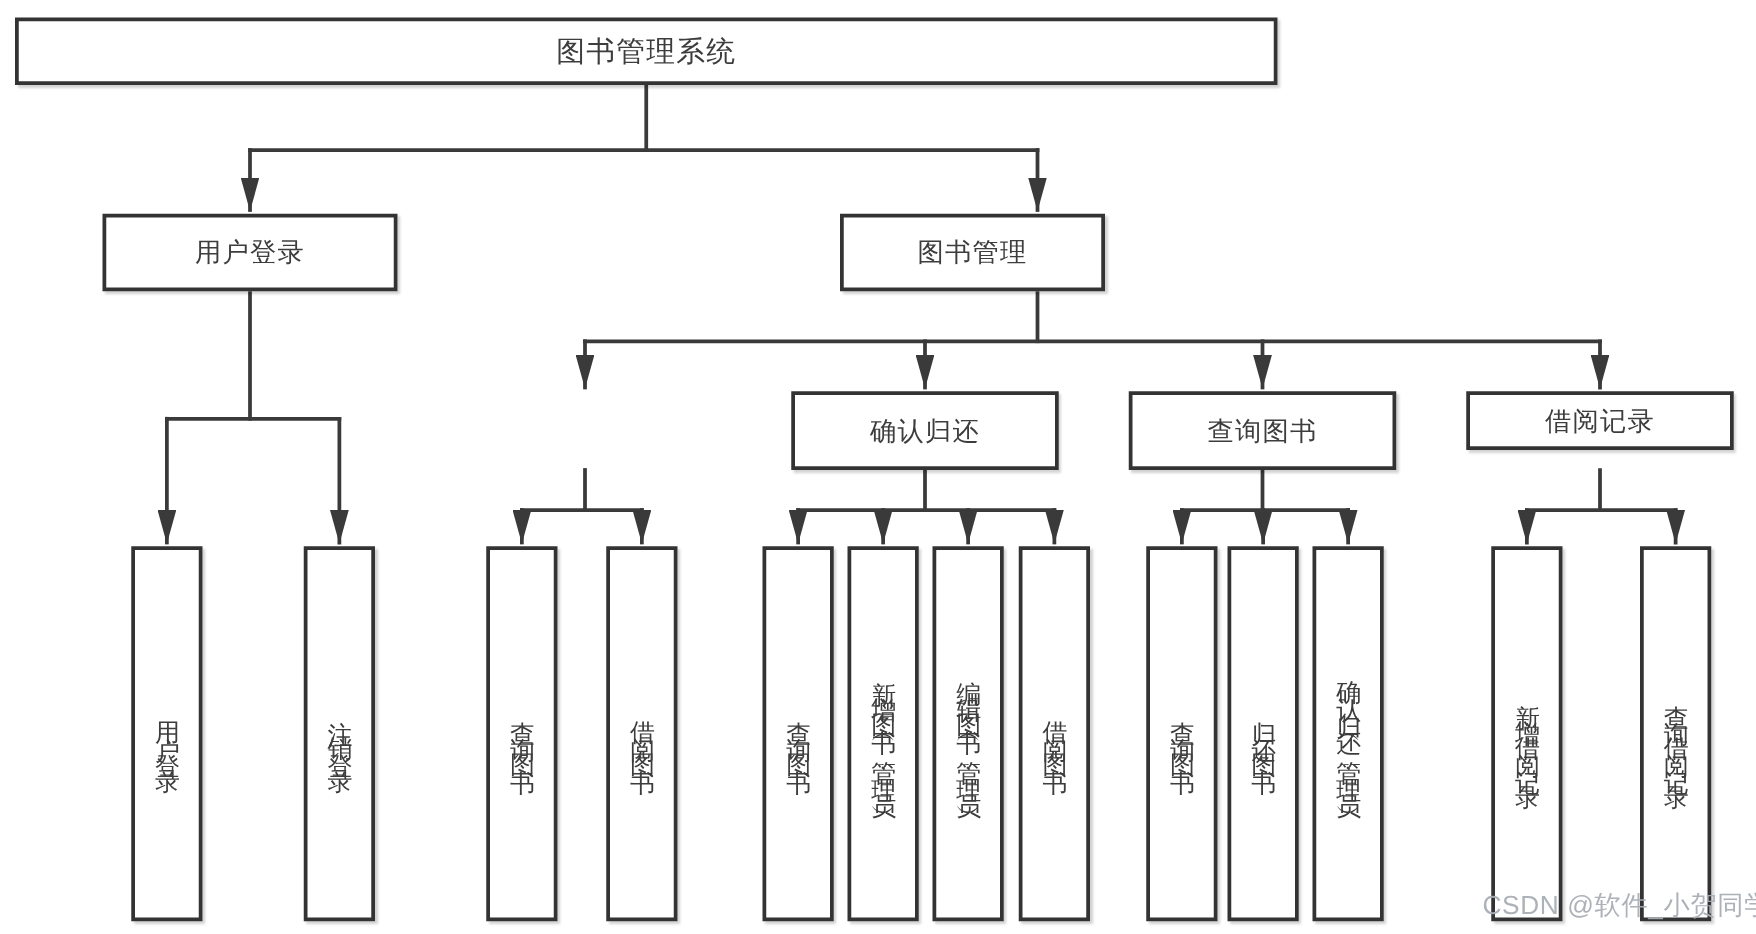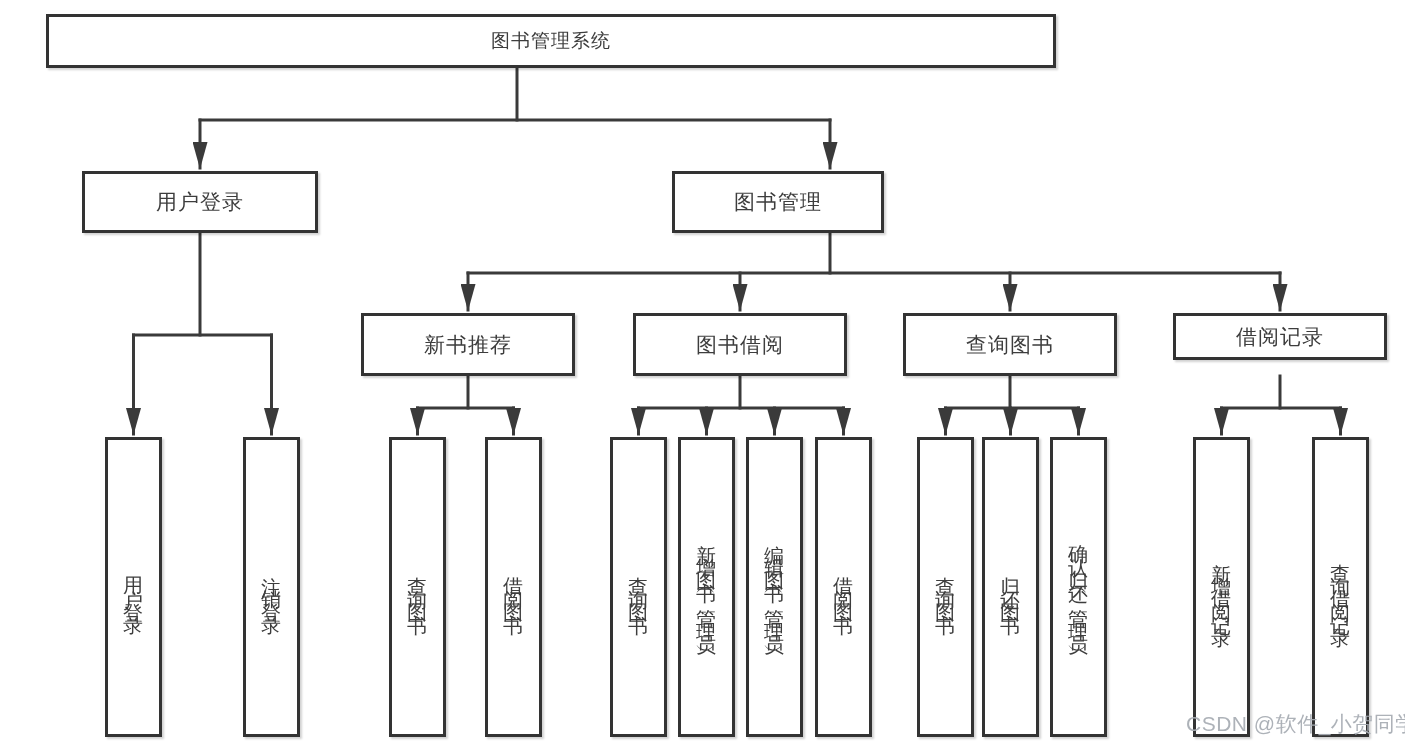--- a/index.html
+++ b/index.html
@@ -28,21 +28,21 @@
     font-size:20px;
   }
   .node.vert .vtext{
     writing-mode:vertical-rl;
     text-orientation:mixed;
     letter-spacing:13px;
     line-height:1;
     white-space:nowrap;
     padding-left:0;
   }
-  .root-box{font-size:19px;margin-left:34px;}
+  .root-box{font-size:23px;}
   #watermark{
     position:absolute;
     left:1186px;top:710px;
     font-size:21px;
     color:#a9aeb5;
     letter-spacing:0.5px;
     white-space:nowrap;
     z-index:5;
     opacity:0.95;
   }
@@ -99,22 +99,21 @@
     <path class="connector" d="M1221.5,408 H1340.5"></path>
     <path class="connector" d="M1221.5,408 V434" marker-end="url(#arrow)"></path>
     <path class="connector" d="M1340.5,408 V434" marker-end="url(#arrow)"></path>
   </svg>
 
   <div class="node root-box" style="left:12px;top:14px;width:1010px;height:54px">图书管理系统</div>
 
   <div class="node" style="left:82px;top:171px;width:236px;height:62px">用户登录</div>
   <div class="node" style="left:672px;top:171px;width:212px;height:62px">图书管理</div>
 
-  <div class="node" style="left:361px;top:313px;width:214px;height:63px">新书推荐</div>
-  <div class="node" style="left:633px;top:313px;width:214px;height:63px">图书借阅</div>
+  <div class="node" style="left:633px;top:313px;width:214px;height:63px">确认归还</div>
   <div class="node" style="left:903px;top:313px;width:214px;height:63px">查询图书</div>
   <div class="node" style="left:1173px;top:313px;width:214px;height:47px">借阅记录</div>
 
   <div class="node vert" style="left:105px;top:437px;width:57px;height:300px">
     <span class="vtext">用户登录</span>
   </div>
   <div class="node vert" style="left:243px;top:437px;width:57px;height:300px">
     <span class="vtext">注销登录</span>
   </div>
 

